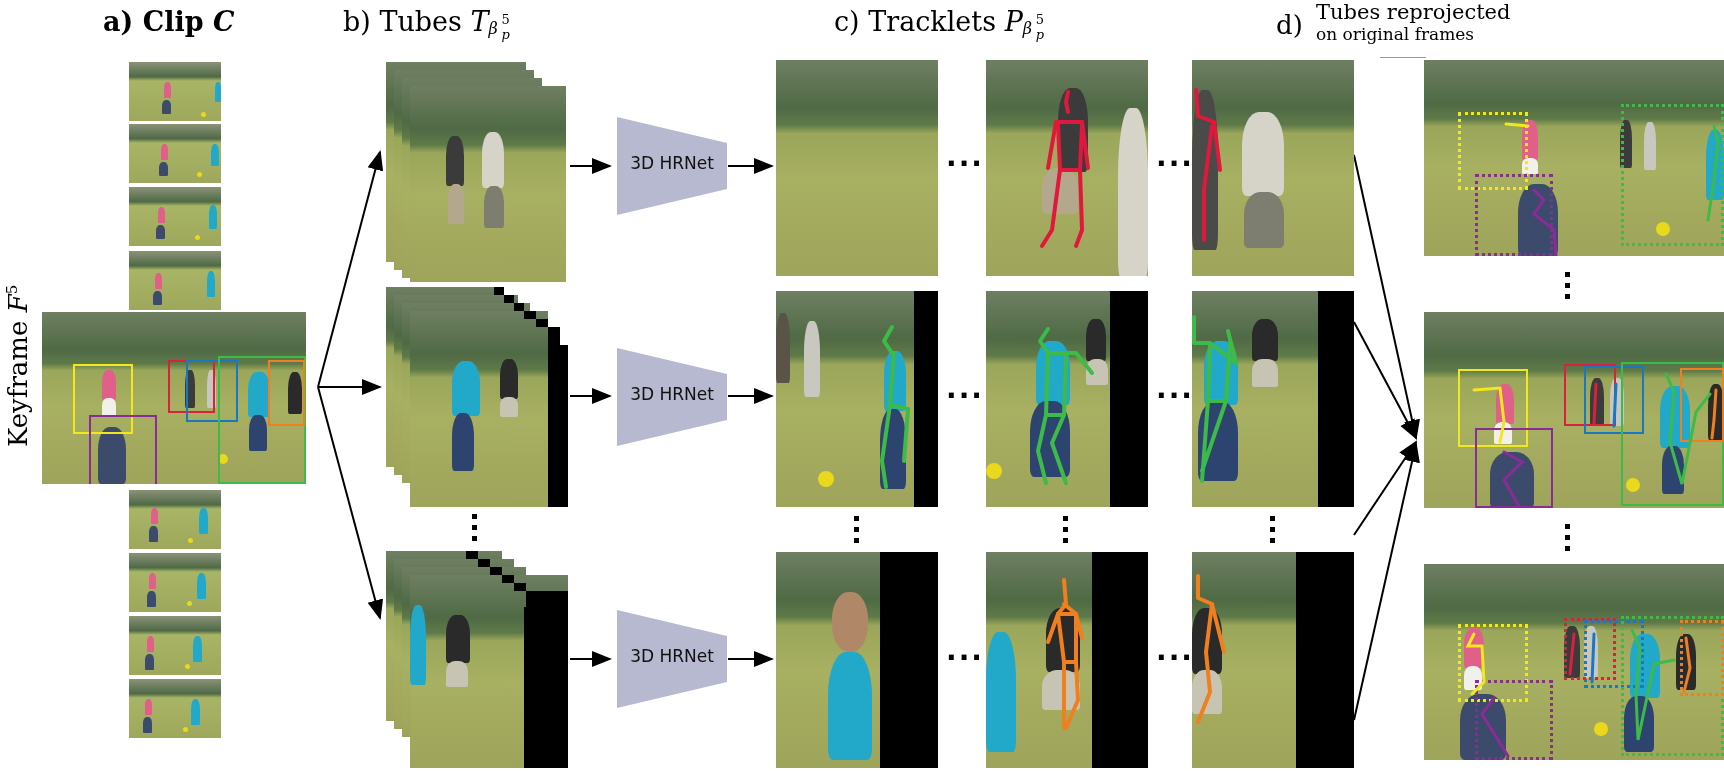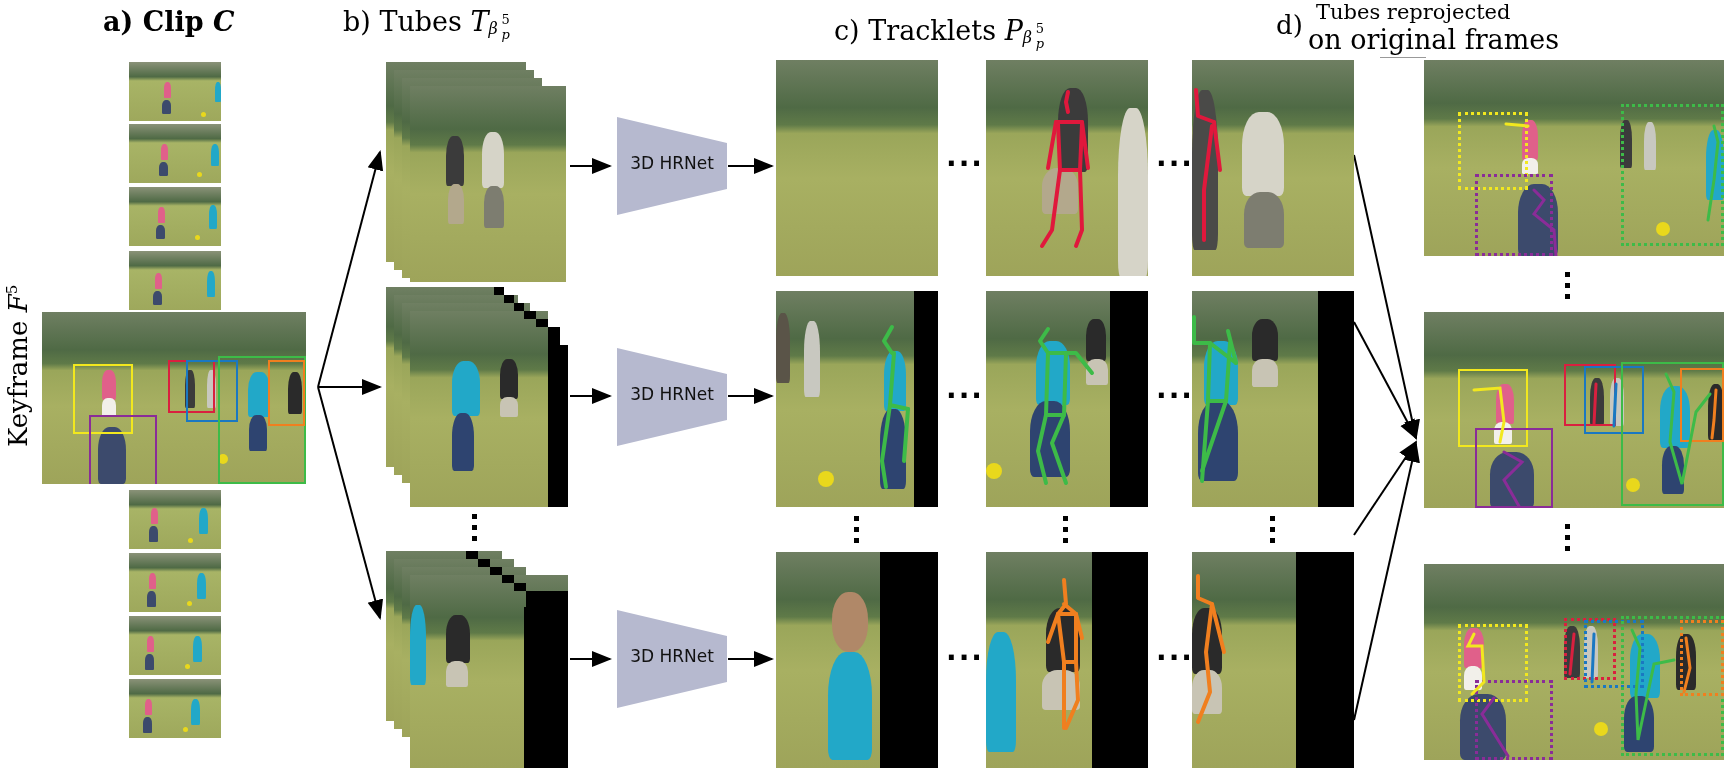--- a/index.html
+++ b/index.html
@@ -32,32 +32,32 @@
 </div>
 
 <div class="title" style="left:343px;top:8px;">
   <span>b) Tubes </span><span class="math">T</span><span style="position:relative;display:inline-block;width:34px;height:20px;">
     <span style="position:absolute;left:0;top:10px;font-size:16px;font-style:italic;">β</span>
     <span style="position:absolute;left:13px;top:2px;font-size:13px;">5</span>
     <span style="position:absolute;left:13px;top:17px;font-size:13px;font-style:italic;">p</span>
   </span>
 </div>
 
-<div class="title" style="left:834px;top:17px;">
+<div class="title" style="left:834px;top:8px;">
   <span>c) Tracklets </span><span class="math">P</span><span style="position:relative;display:inline-block;width:34px;height:20px;">
     <span style="position:absolute;left:0;top:10px;font-size:16px;font-style:italic;">β</span>
     <span style="position:absolute;left:13px;top:2px;font-size:13px;">5</span>
     <span style="position:absolute;left:13px;top:17px;font-size:13px;font-style:italic;">p</span>
   </span>
 </div>
 
 <div class="abs" style="left:1276px;top:0px;">
   <span class="abs" style="left:0;top:10px;font-size:26px;">d)</span>
   <span class="abs" style="left:40px;top:0px;font-size:21px;white-space:nowrap;">Tubes reprojected</span>
-  <span class="abs" style="left:32px;top:24px;font-size:27px;white-space:nowrap;">on original frames</span>
+  <span class="abs" style="left:40px;top:24px;font-size:17px;white-space:nowrap;">on original frames</span>
 </div>
 <div class="abs" style="left:1380px;top:57px;width:46px;height:1px;background:#999;"></div>
 
 <div class="abs" style="left:-62px;top:352px;width:160px;height:30px;transform:rotate(-90deg);transform-origin:center;font-size:26px;white-space:nowrap;">
   <span>Keyframe </span><span style="font-style:italic;">F</span><sup style="font-size:15px;">5</sup>
 </div>
 
 <div>
 
   <div class="frame small" style="left:129px;top:62px;width:92px;height:59px;">

